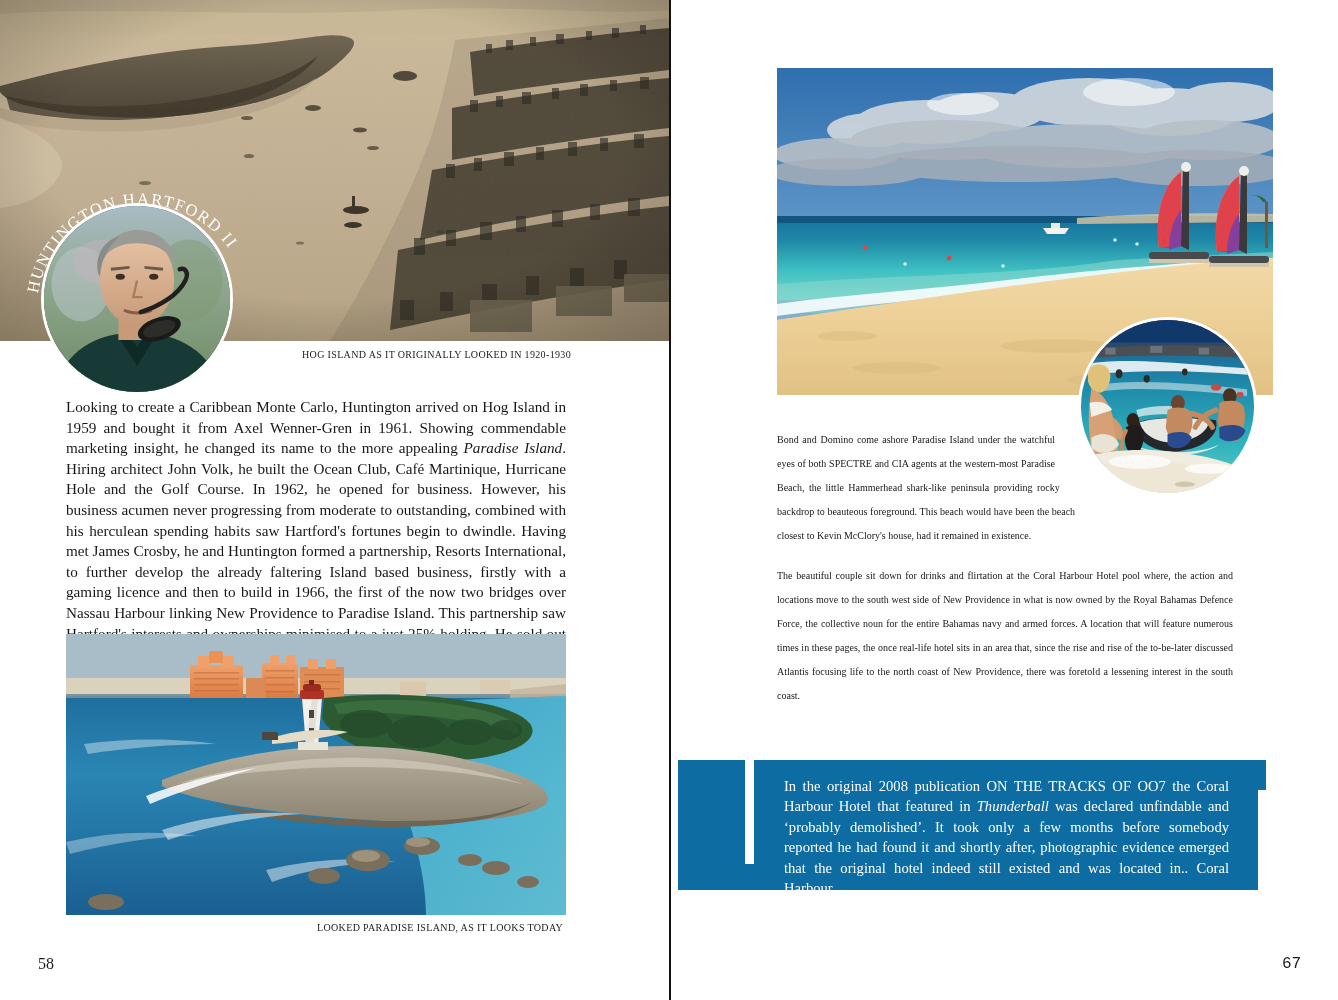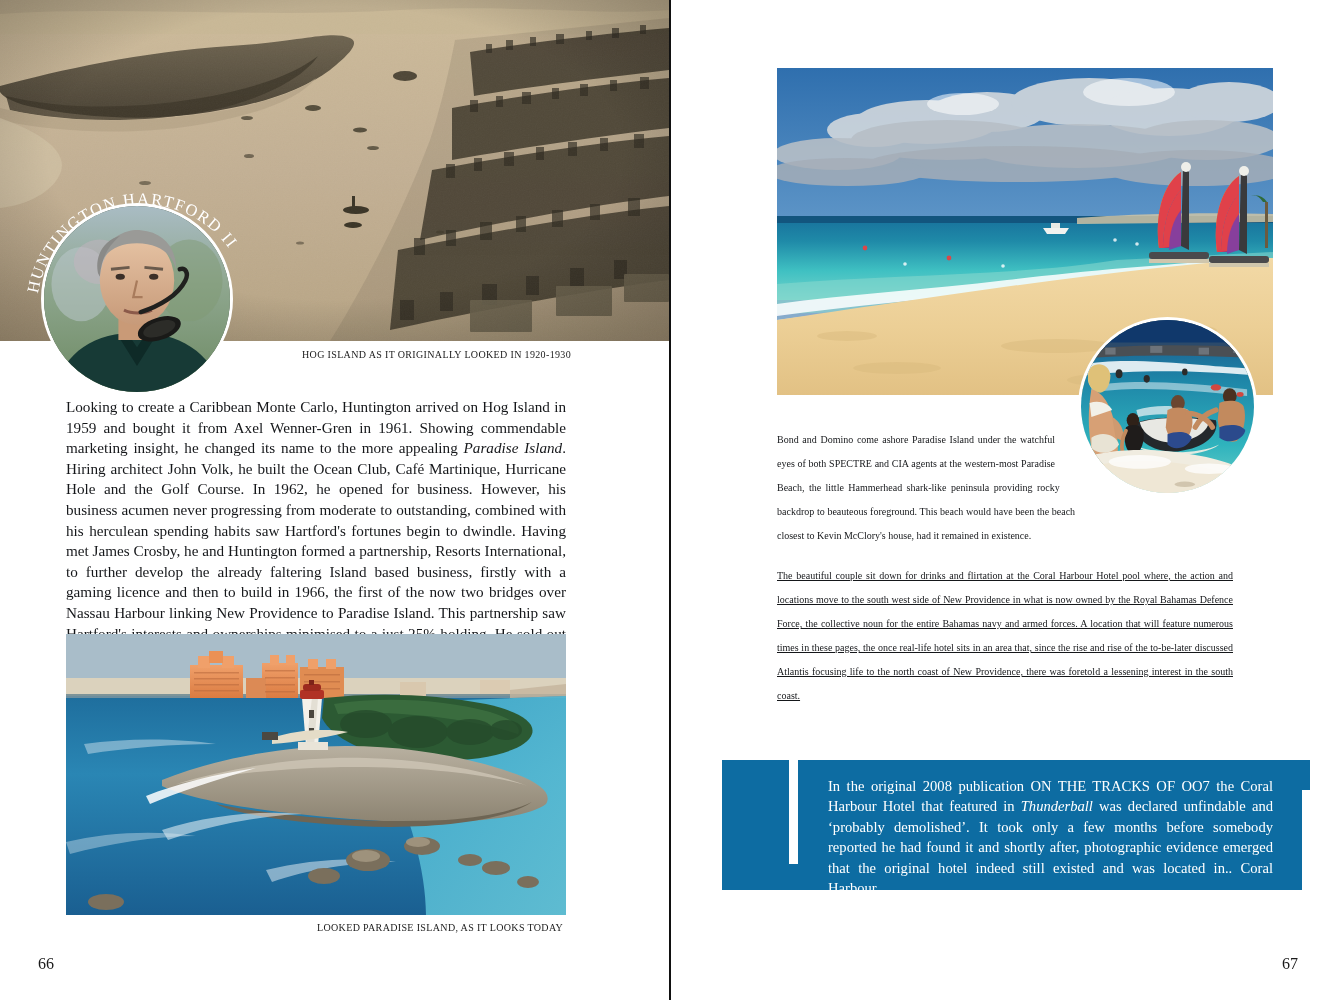--- a/index.html
+++ b/index.html
@@ -39,41 +39,41 @@
     hyphens:none;
   }
   .body-col p:last-child{margin-bottom:0;}
   .it{font-style:italic;}
 
   .photo-island{position:absolute;left:66px;top:634px;width:500px;height:281px;overflow:hidden;}
   .photo-island svg{display:block;width:500px;height:281px;}
 
   .folio{position:absolute;font-family:"Liberation Serif",serif;font-size:16px;color:#1b1b1b;}
   .folio-left{left:38px;top:955px;}
-  .folio-right{left:1282px;top:955px;}
+  .folio-right{left:1282px;top:955px;font-family:Liberation Mono, monospace;}
 
   
   .page-right{position:absolute;left:670px;top:0;width:668px;height:1000px;}
 
   .photo-beach{position:absolute;left:777px;top:68px;width:496px;height:327px;overflow:hidden;}
   .photo-beach svg{display:block;width:496px;height:327px;}
 
   .photo-circle{position:absolute;left:1078px;top:317px;width:179px;height:179px;border-radius:50%;
     overflow:hidden;border:3px solid #ffffff;box-sizing:border-box;}
   .photo-circle svg{display:block;width:100%;height:100%;}
 
   .right-col{position:absolute;left:777px;top:428px;width:456px;}
   .right-col p{margin:0 0 16px 0;text-align:justify;font-size:10px;line-height:24px;color:#15171a;}
-  .right-col p:last-child{margin-bottom:4px;text-decoration:underline;}
+  .right-col p:last-child{margin-bottom:4px;}
 
   
   .wrapper-circle{float:right;width:178px;height:78px;shape-outside:circle(92px at 89px 11px);}
 
   
-  .callout{position:absolute;left:678px;top:760px;width:588px;height:130px;background:#0d6ca2;margin-left:44px;}
+  .callout{position:absolute;left:678px;top:760px;width:588px;height:130px;background:#0d6ca2;}
   .callout .bar-l{position:absolute;left:67px;top:0;width:9px;height:104px;background:#ffffff;}
   .callout .bar-r{position:absolute;left:580px;top:30px;width:9px;height:100px;background:#ffffff;}
   .callout .ctext{position:absolute;left:106px;top:16px;width:445px;color:#ffffff;
     font-size:14.6px;line-height:20.4px;text-align:justify;}
   .callout .ctext .it{font-style:italic;}
 </style>
 </head>
 <body>
 
 <div class="spread">
@@ -365,21 +365,21 @@
         </g>
         <g fill="#a79b84" opacity=".8">
           <ellipse cx="352" cy="208" rx="12" ry="5"></ellipse>
             <ellipse cx="300" cy="222" rx="14" ry="6"></ellipse>
         </g>
       </svg>
     </div>
 
     <div class="cap cap-bottom">LOOKED PARADISE ISLAND, AS IT LOOKS TODAY</div>
 
-    <div class="folio folio-left">66</div>
+    <div class="folio folio-left">58</div>
   </div>
 
   <div class="gutter"></div>
 
   <div class="page-right"></div>
 
   <div class="photo-beach">
     <svg viewBox="0 0 496 327" preserveAspectRatio="none" aria-hidden="true">
       <defs>
         <linearGradient id="skyB" x1="0" y1="0" x2="0" y2="1">

